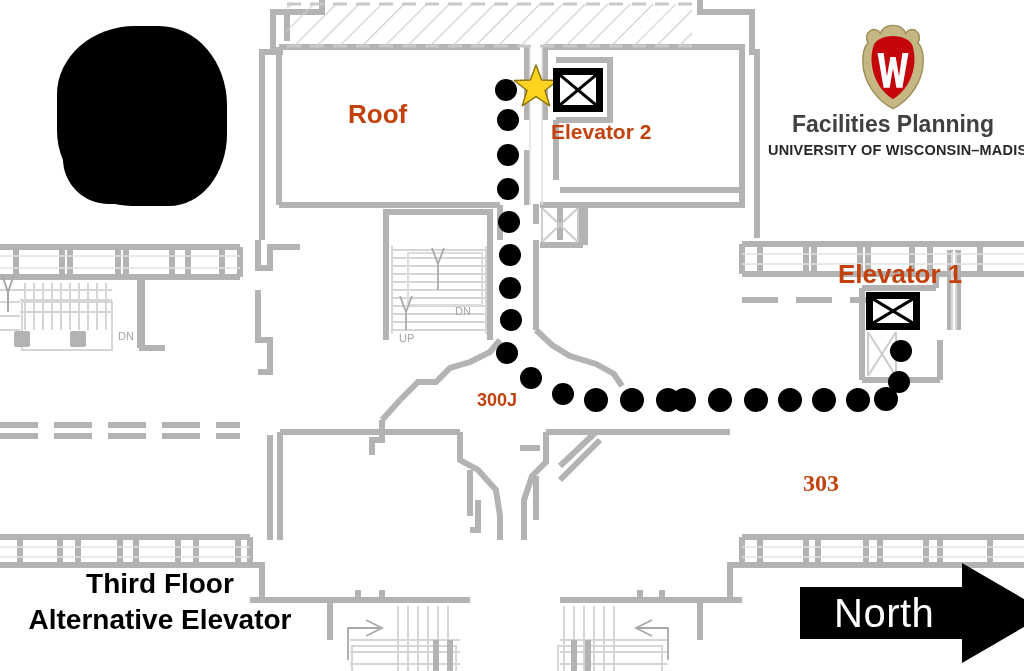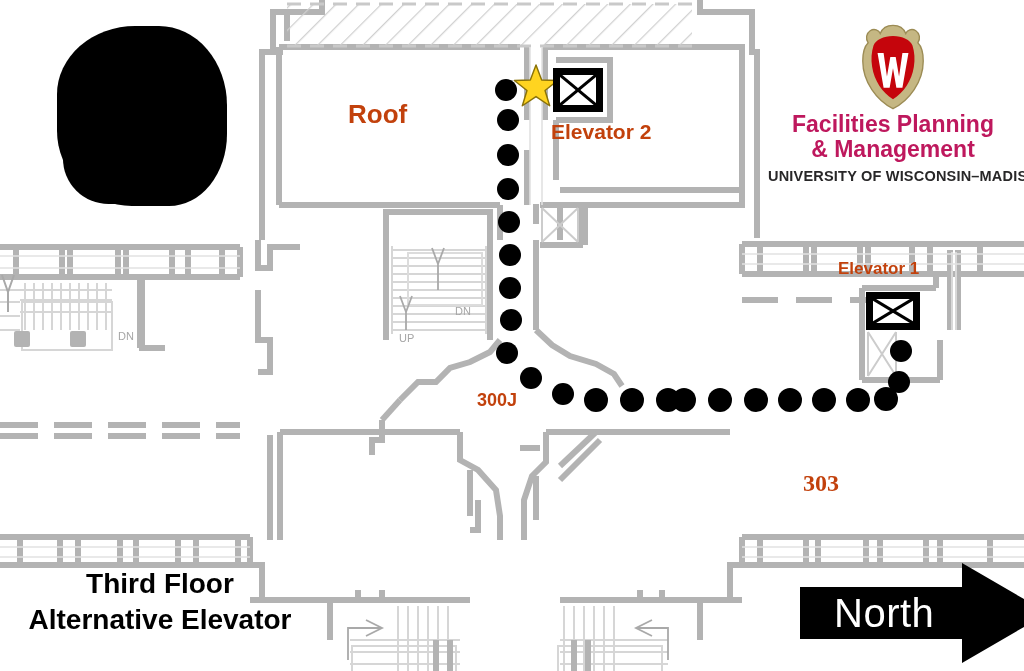--- a/index.html
+++ b/index.html
@@ -84,21 +84,21 @@
   
   .map-label {
     position: absolute;
     color: #c2410c;
     font-weight: bold;
     white-space: nowrap;
     font-family: "Liberation Sans", sans-serif;
   }
   #label-roof   { left: 348px; top: 99px;  font-size: 26px; }
   #label-elev2  { left: 551px; top: 120px; font-size: 21px; }
-  #label-elev1  { left: 838px; top: 259px; font-size: 17px; }
+  #label-elev1  { left: 838px; top: 259px; font-size: 26px; }
   #label-300j   { left: 477px; top: 390px; font-size: 18px; }
   #label-303    { left: 803px; top: 470px; font-size: 24px; font-family: Liberation Serif, serif; }
 
   
   #caption {
     position: absolute;
     left: 0px;
     top: 566px;
     width: 320px;
     text-align: center;
@@ -136,21 +136,21 @@
   #uw-logo {
     position: absolute;
     left: 768px;
     top: 24px;
     width: 250px;
     height: 200px;
     text-align: center;
   }
   #uw-crest { width: 68px; height: 86px; margin: 0 auto; display: block; }
   #logo-line1, #logo-line2 {
-    color: #be185d;
+    color: #404040;
     font-size: 23px;
     font-weight: bold;
     line-height: 1.1;
     margin-top: 2px;
     white-space: nowrap;
     font-family: "Liberation Sans", sans-serif;
   }
   #logo-line2 { margin-top: 0px; }
   #logo-univ {
     color: #282728;
@@ -440,18 +440,17 @@
                  C8 33 5 42 5 55 C5 86 26 114 50 126 C74 114 95 86 95 55
                  C95 42 92 33 87 28 C91 22 90 14 84 10 C78 6 71 9 69 14
                  C67 9 62 2 50 2 Z" fill="#C5B783" stroke="#9C8C55" stroke-width="2"></path>
         <path d="M50 18 C36 18 24 24 21 32 C18 42 17 52 19 64
                  C22 84 34 102 50 112 C66 102 78 84 81 64
                  C83 52 82 42 79 32 C76 24 64 18 50 18 Z" fill="#C5050C"></path>
         <path d="M27 43 L36 43 L41 78 L46 49 L54 49 L59 78 L64 43 L73 43
                  L64 95 L55 95 L50 66 L45 95 L36 95 Z" fill="#FFFFFF"></path>
       </svg>
       <div id="logo-line1">Facilities Planning</div>
-      <div id="logo-line2">&amp; Management</div>
       <div id="logo-univ">UNIVERSITY OF WISCONSIN–MADISON</div>
     </div>
 
   </div>
 </div>
 
 </body></html>

